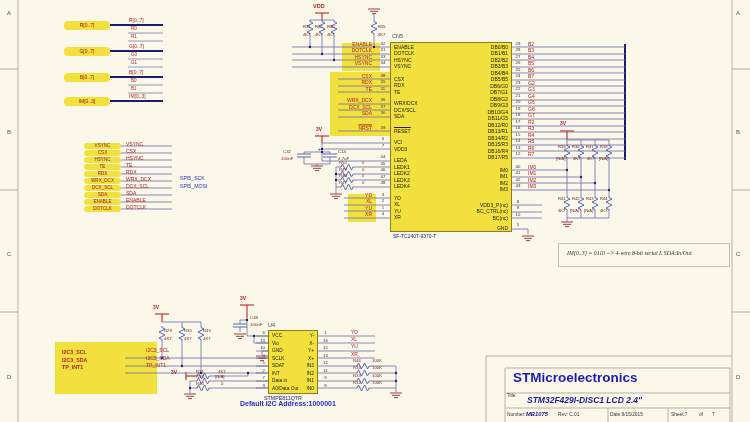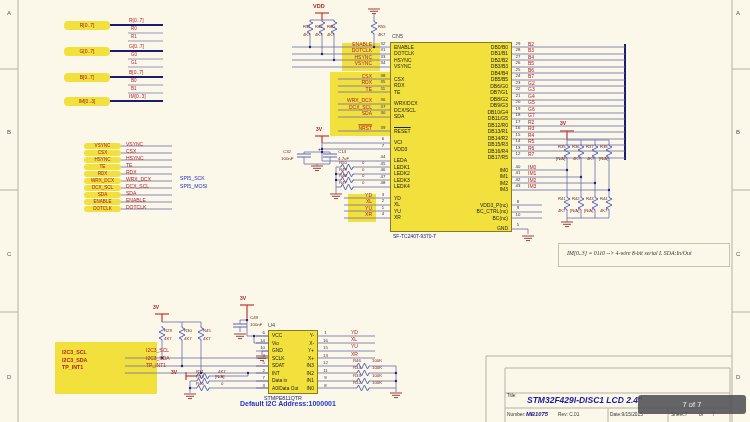--- a/index.html
+++ b/index.html
@@ -796,24 +796,24 @@
   <div class="lb" style="left:353px;top:359px;font-size:4.3px">R46</div>
   <div class="lb" style="left:372px;top:359px;font-size:4.3px">100K</div>
   <div class="lb" style="left:353px;top:366px;font-size:4.3px">R34</div>
   <div class="lb" style="left:372px;top:366px;font-size:4.3px">100K</div>
   <div class="lb" style="left:353px;top:374px;font-size:4.3px">R33</div>
   <div class="lb" style="left:372px;top:374px;font-size:4.3px">100K</div>
   <div class="lb" style="left:353px;top:381px;font-size:4.3px">R32</div>
   <div class="lb" style="left:372px;top:381px;font-size:4.3px">100K</div>
   <div class="lb bl b" style="left:240px;top:400px;font-size:7px">Default I2C Address:1000001</div>
 
+  <div class="lb b" style="left:513px;top:371px;font-size:13.5px;color:#1c1cb4;z-index:4">STMicroelectronics</div>
   <div class="lb" style="left:507px;top:394px;font-size:4.5px;color:#333">Title:</div>
   <div class="lb b i" style="left:527px;top:396px;font-size:8.5px;color:#1b1b9e">STM32F429I-DISC1 LCD 2.4"</div>
   <div class="lb" style="left:507px;top:413px;font-size:4.8px;color:#333">Number:</div>
   <div class="lb b i" style="left:526px;top:412px;font-size:5.8px;color:#15158a">MB1075</div>
   <div class="lb" style="left:558px;top:413px;font-size:4.8px;color:#333">Rev: C.01</div>
   <div class="lb" style="left:610px;top:413px;font-size:4.8px;color:#333">Date:9/15/2015</div>
   <div class="lb" style="left:671px;top:413px;font-size:4.8px;color:#333">Sheet:7</div>
   <div class="lb" style="left:699px;top:413px;font-size:4.8px;color:#333">of</div>
   <div class="lb" style="left:712px;top:413px;font-size:4.8px;color:#333">7</div>
 
-  <div class="badge">7 of 7</div>
 </div>
 
 </body></html>

